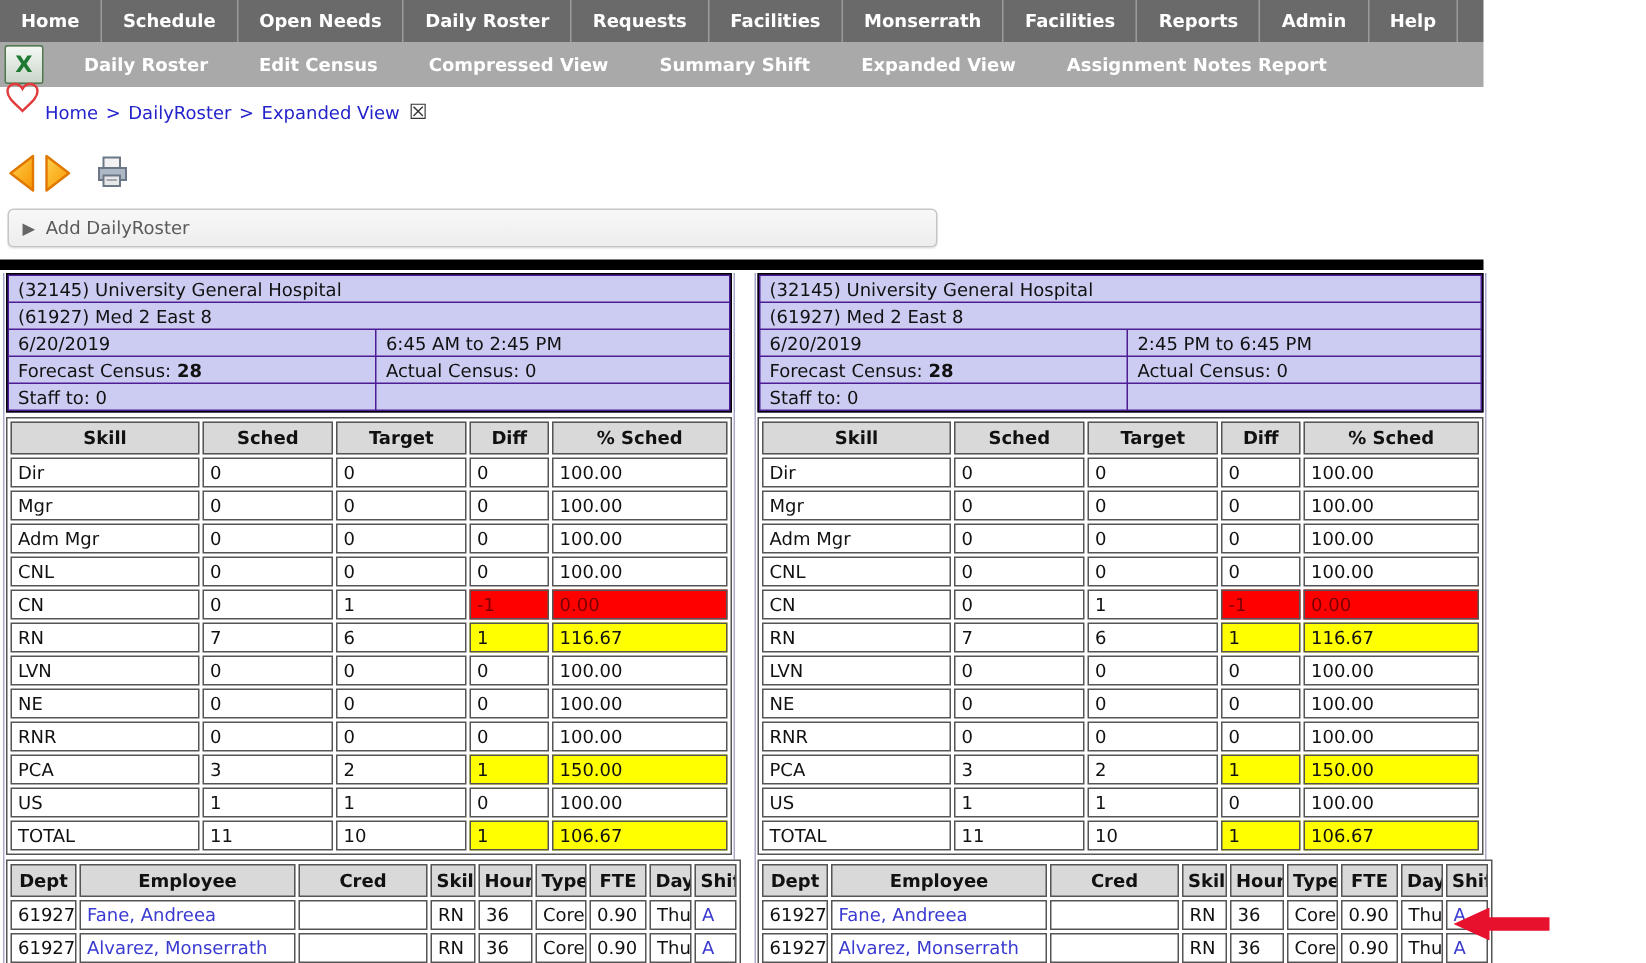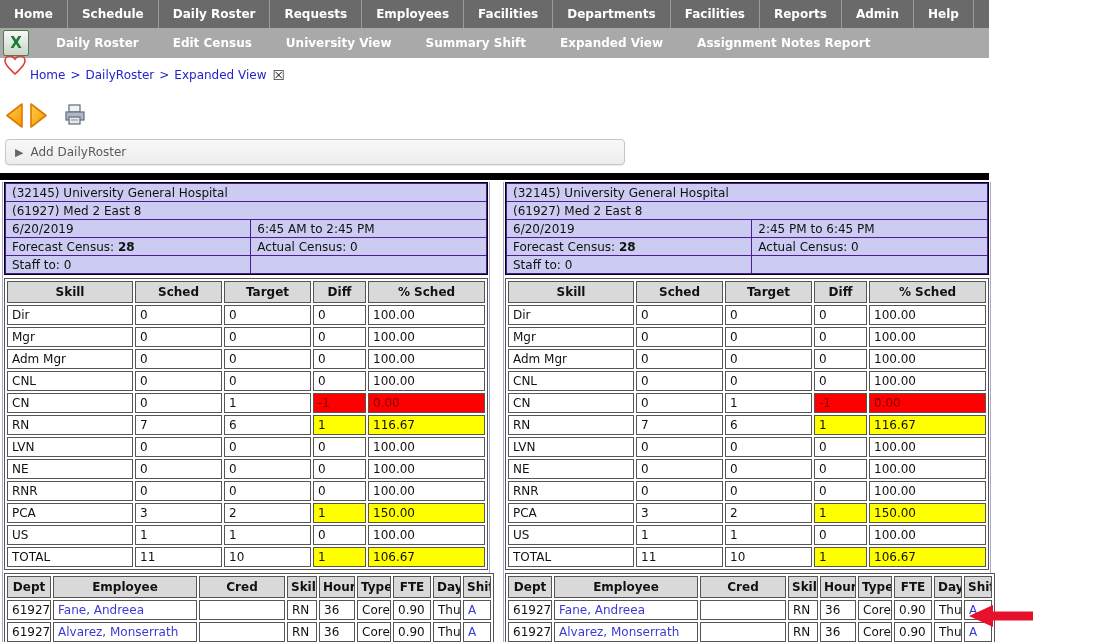--- a/index.html
+++ b/index.html
@@ -56,39 +56,39 @@
   .lnk{color:#3a3ad1;cursor:pointer;}
   
   .marker{position:absolute;left:969px;top:605px;pointer-events:none;}
 </style>
 </head>
 <body>
 
 <div class="nav-top" id="top-nav">
     <div class="tab">Home</div>
     <div class="tab">Schedule</div>
+    <div class="tab">Open Needs</div>
     <div class="tab">Daily Roster</div>
     <div class="tab">Requests</div>
-    <div class="tab">Employees</div>
     <div class="tab">Facilities</div>
-    <div class="tab">Departments</div>
+    <div class="tab">Monserrath</div>
     <div class="tab">Facilities</div>
     <div class="tab">Reports</div>
     <div class="tab">Admin</div>
     <div class="tab">Help</div>
   </div>
 
 <div class="nav-sub">
   <div class="excel-btn">
       <span class="excel-x">X</span>
     </div>
   <div id="sub-nav" style="display:flex;">
       <div class="item">Daily Roster</div>
       <div class="item">Edit Census</div>
-      <div class="item">University View</div>
+      <div class="item">Compressed View</div>
       <div class="item">Summary Shift</div>
       <div class="item">Expanded View</div>
       <div class="item">Assignment Notes Report</div>
     </div>
 </div>
 
 <div class="crumb-row">
   <svg class="heart" viewBox="0 0 24 24">
     <path d="M12 21 C7 16 2 12.5 2 7.8 C2 4.8 4.3 3 6.8 3 C8.8 3 10.8 4.2 12 6.2 C13.2 4.2 15.2 3 17.2 3 C19.7 3 22 4.8 22 7.8 C22 12.5 17 16 12 21 Z" fill="none" stroke="#e23a3a" stroke-width="1.6"></path>
   </svg>

